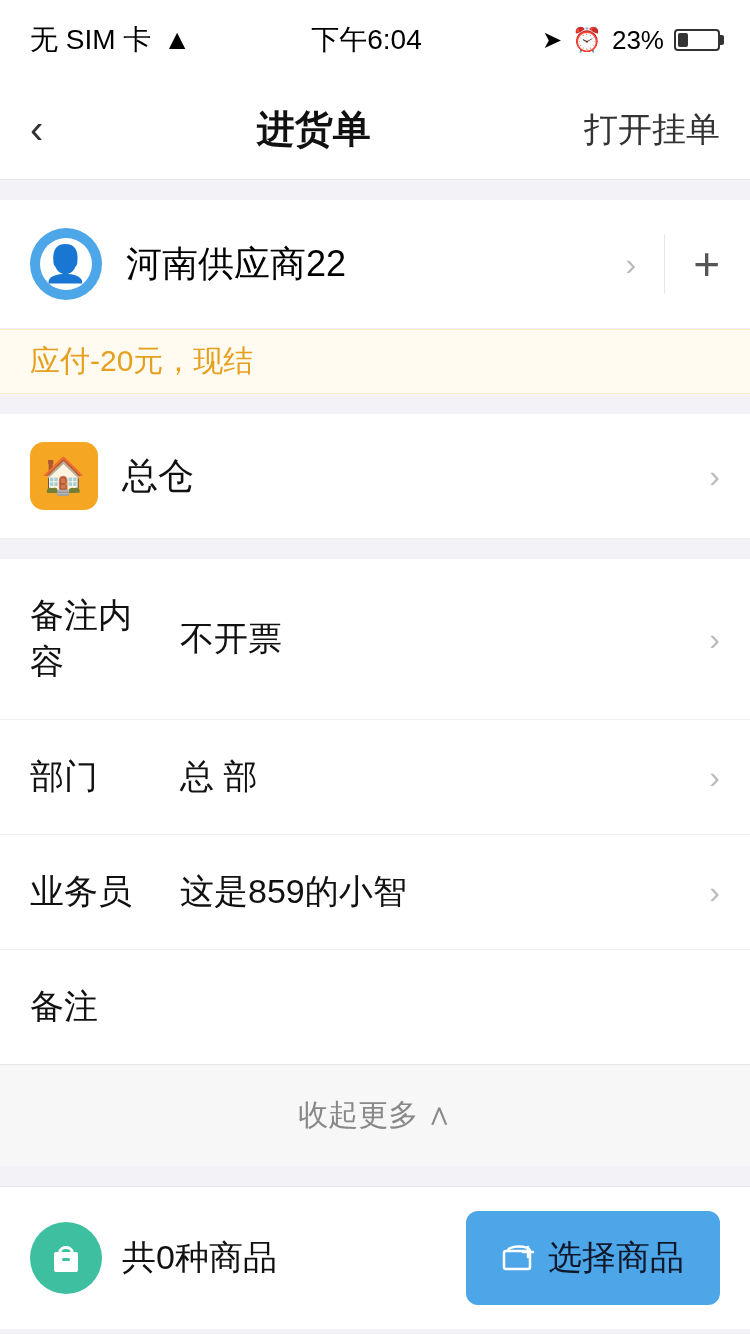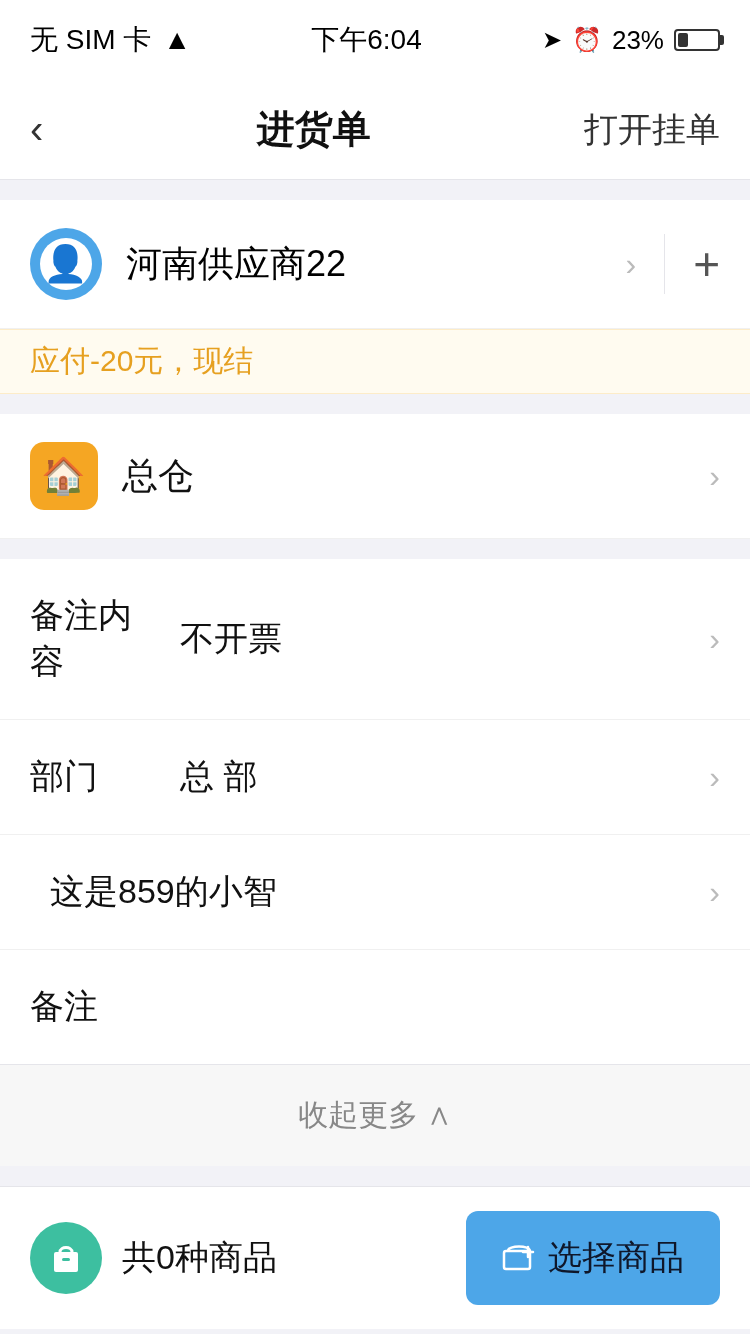--- a/index.html
+++ b/index.html
@@ -344,20 +344,21 @@
       <span class="chevron">›</span>
     </div>
 
     <div class="form-row">
       <span class="form-label">部门</span>
       <span class="form-value">总 部</span>
       <span class="chevron">›</span>
     </div>
 
     <div class="form-row">
+      <span class="form-label">业务员</span>
       <span class="form-value">这是859的小智</span>
       <span class="chevron">›</span>
     </div>
 
     <div class="form-row">
       <span class="form-label">备注</span>
     </div>
   </div>
 
   <div class="collapse-row">收起更多 ∧</div>

